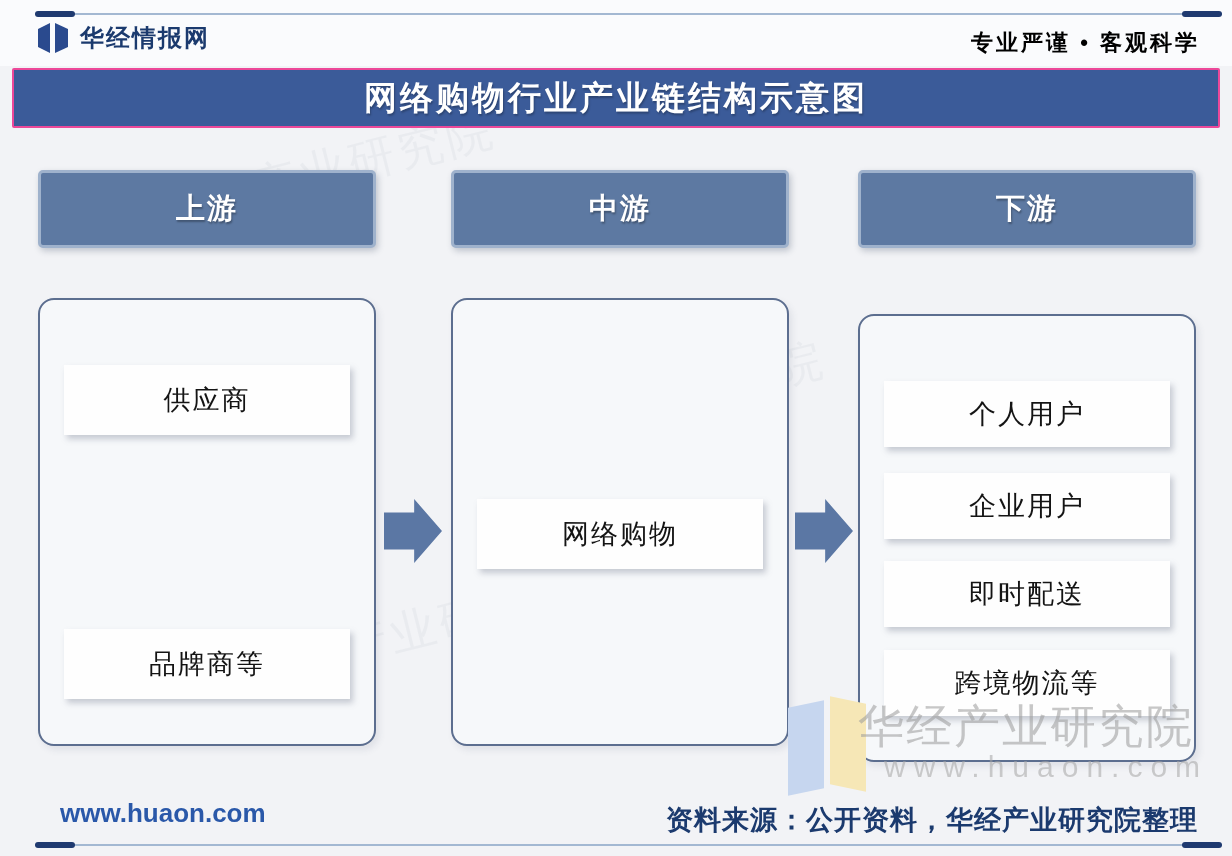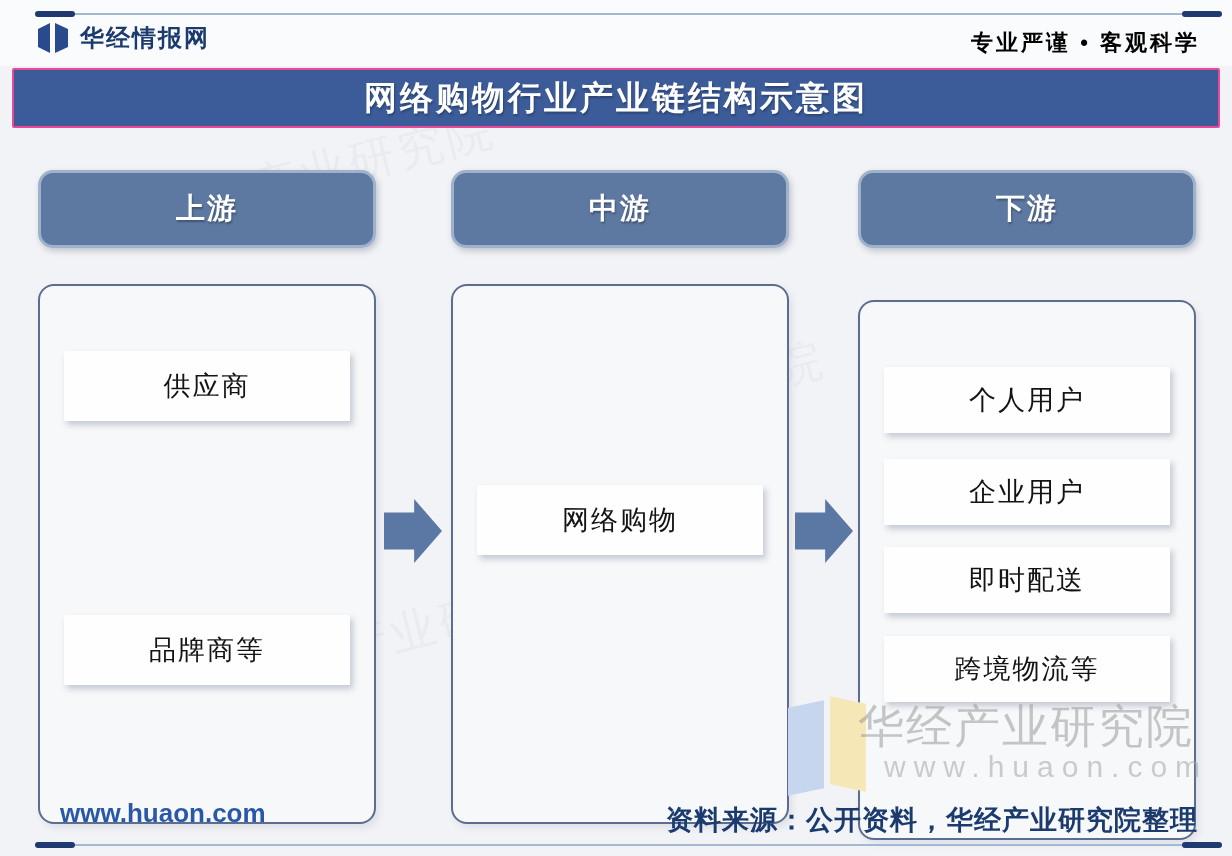--- a/index.html
+++ b/index.html
@@ -45,34 +45,34 @@
     background: #3b5b99; border: 2px solid #ec4899; border-radius: 2px;
     display: flex; align-items: center; justify-content: center;
   }
   .title-bar span {
     color: #ffffff; font-size: 33px; font-weight: bold; letter-spacing: 3px;
     text-shadow: 1px 2px 2px rgba(0,0,0,0.25);
   }
   
   .pill {
     position: absolute; top: 170px; width: 338px; height: 78px;
-    background: #5d79a2; border: 3px solid #9fb2cc; border-radius: 15px;
+    background: #5d79a2; border: 3px solid #9fb2cc; border-radius: 5px;
     display: flex; align-items: center; justify-content: center;
     box-shadow: 2px 3px 6px rgba(40,55,85,0.25);
   }
   .pill span {
     color: #ffffff; font-size: 29px; font-weight: bold; letter-spacing: 2px;
     text-shadow: 1px 2px 2px rgba(0,0,0,0.3);
   }
   .pill-up   { left: 38px; }
   .pill-mid  { left: 451px; }
   .pill-down { left: 858px; }
   
   .col-box {
-    position: absolute; top: 284px; width: 338px; height: 540px;
+    position: absolute; top: 298px; width: 338px; height: 448px;
     background: #f6f8fa; border: 2px solid #5c6e8f; border-radius: 16px;
     box-shadow: 3px 4px 7px rgba(60,70,95,0.10);
   }
   .col-up   { left: 38px; }
   .col-mid  { left: 451px; }
   .col-down { left: 858px; margin-top: 16px; }
   
   .item {
     position: absolute; left: 24px; width: 286px;
     background: #fefefe;

